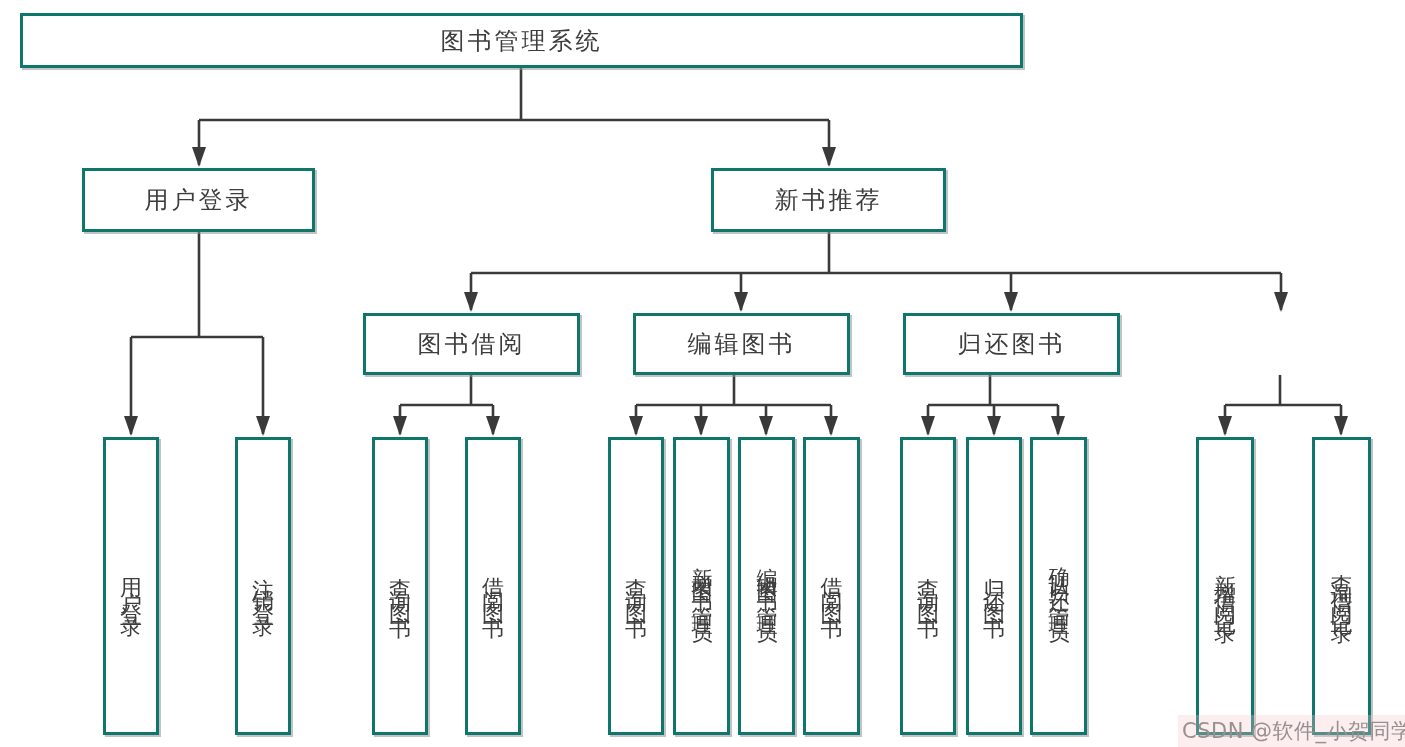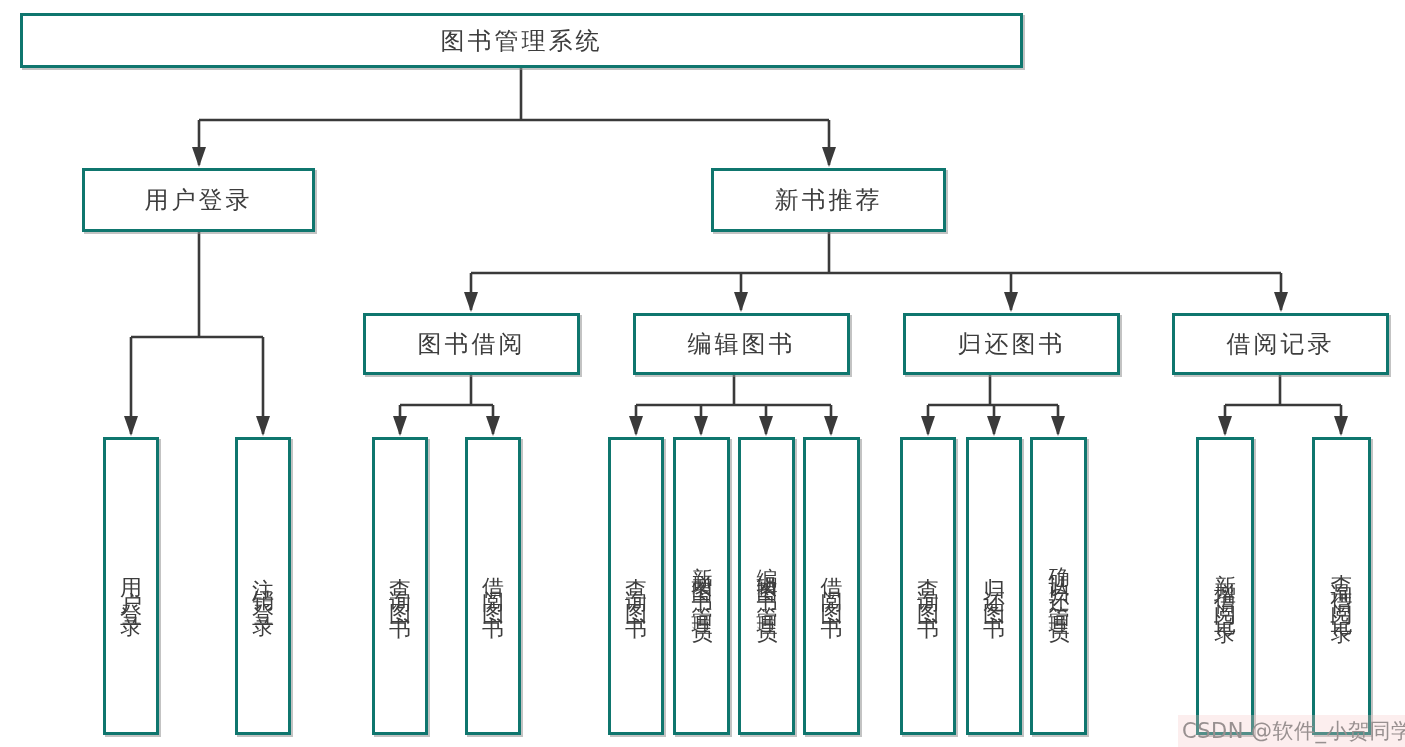--- a/index.html
+++ b/index.html
@@ -134,23 +134,20 @@
 
   <div class="node node-h" style="left:363px; top:313px; width:217px; height:62px;">
     <span>图书借阅</span>
   </div>
   <div class="node node-h" style="left:633px; top:313px; width:217px; height:62px;">
     <span>编辑图书</span>
   </div>
   <div class="node node-h" style="left:903px; top:313px; width:217px; height:62px;">
     <span>归还图书</span>
   </div>
-  <div class="node node-h" style="left:1172px; top:313px; width:217px; height:62px;">
-    <span>借阅记录</span>
-  </div>
 
   <div class="node leaf" style="left:103px; top:437px; width:56px; height:298px;">
     <span>用户登录</span>
   </div>
   <div class="node leaf" style="left:235px; top:437px; width:56px; height:298px;">
     <span>注销登录</span>
   </div>
 
   <div class="node leaf" style="left:372px; top:437px; width:56px; height:298px;">
     <span>查询图书</span>

